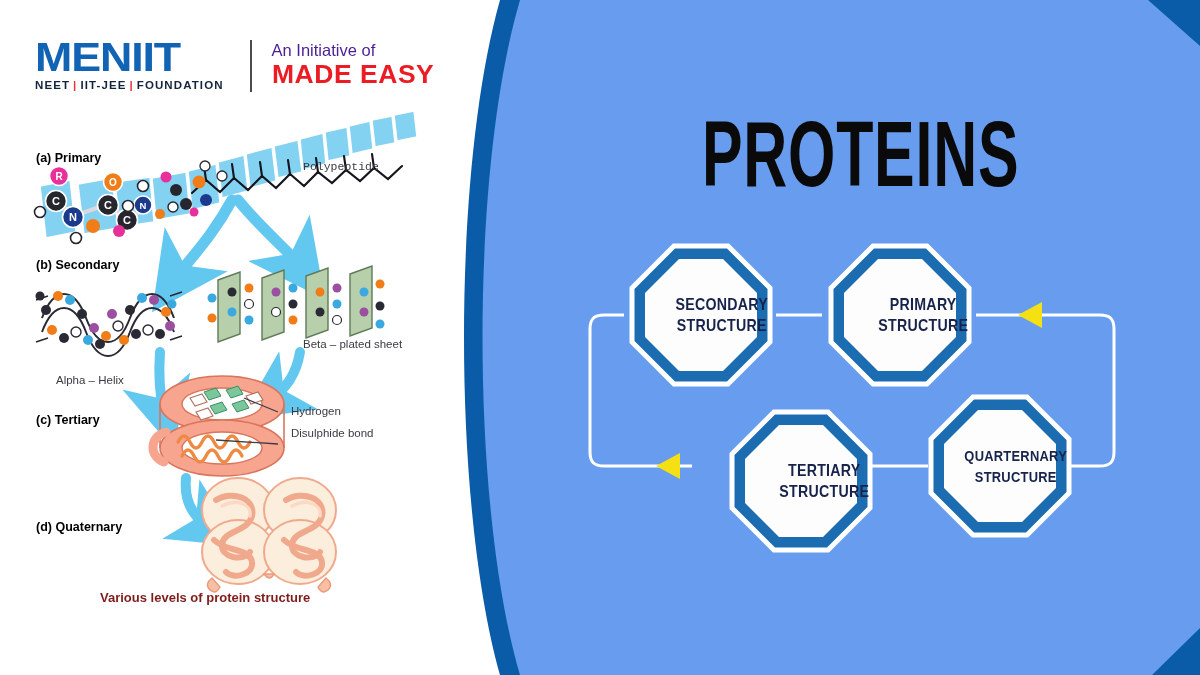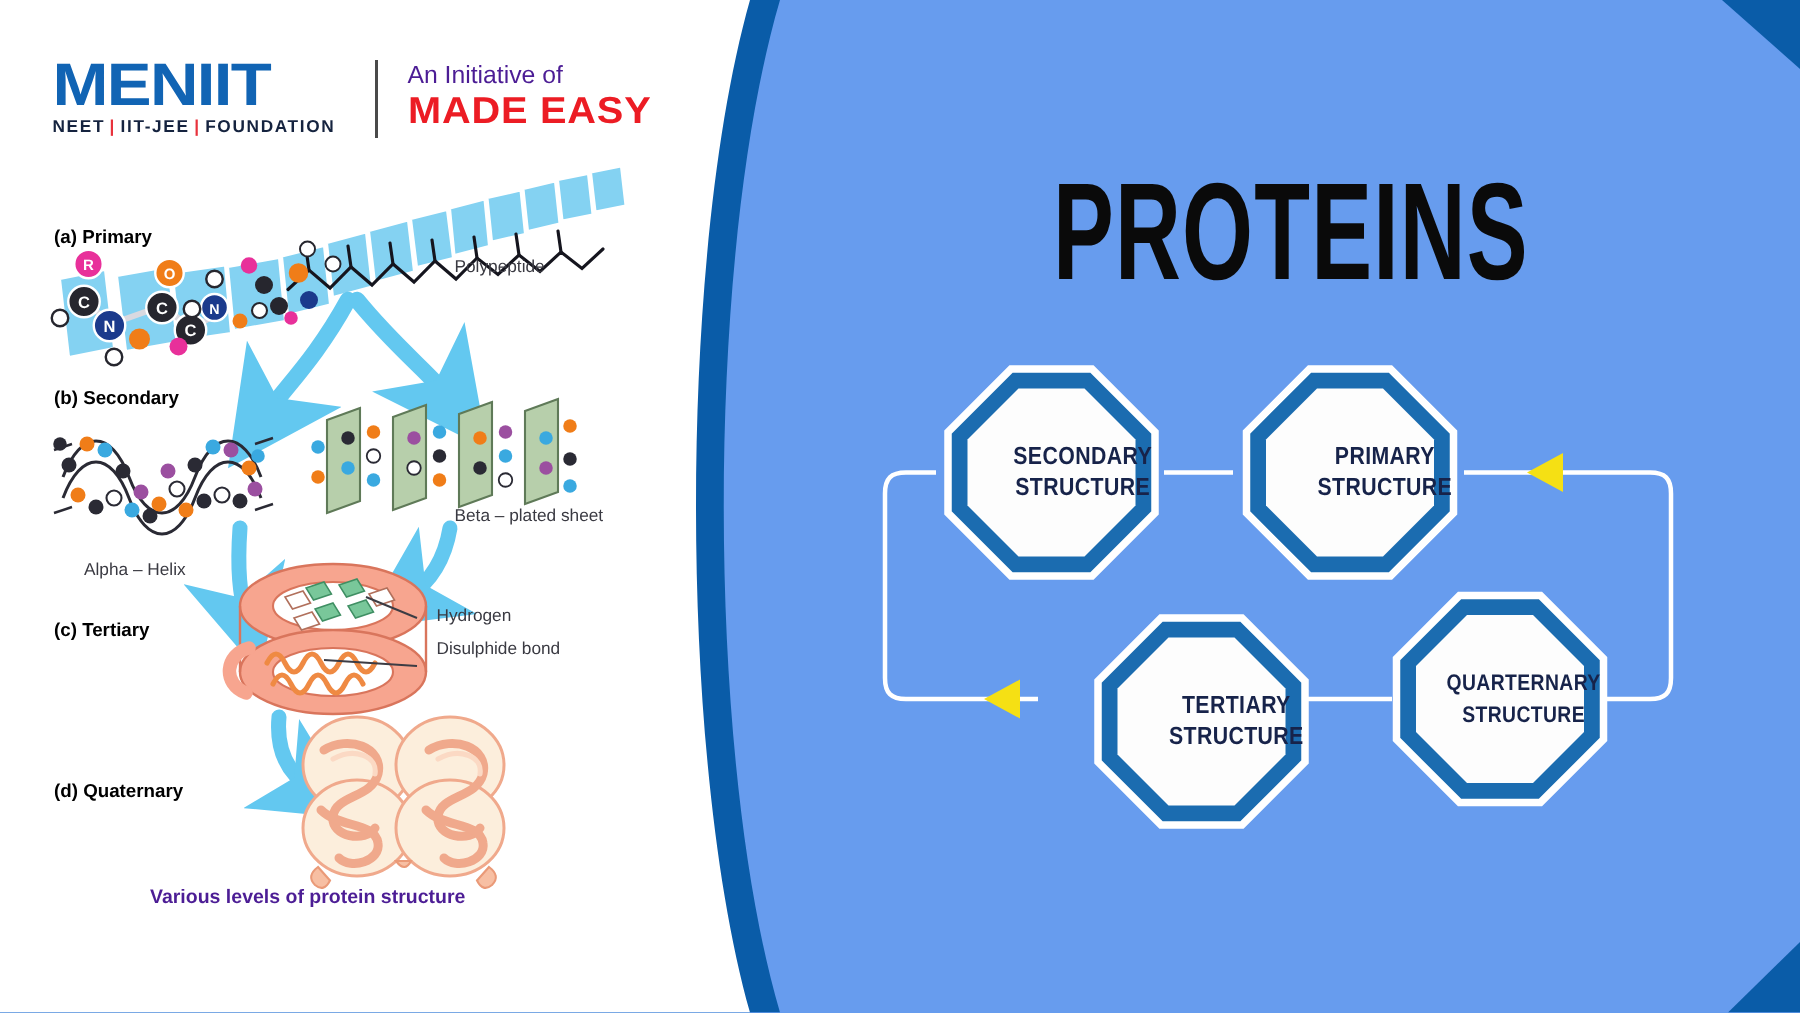--- a/index.html
+++ b/index.html
@@ -38,21 +38,21 @@
     font-weight:bold;font-size:25px;color:#ec1c24;
     letter-spacing:0.5px;line-height:28px;
     transform:scaleX(1.06);transform-origin:left center;
   }
 
   
   .lbl{position:absolute;color:#2b2b33;}
   .lbl-stage{font-weight:bold;font-size:12.5px;color:#000000;}
   .lbl-small{font-size:11.5px;color:#3a3a42;}
   .caption{
-    position:absolute;font-weight:bold;font-size:13px;color:#4c1d95;
+    position:absolute;font-weight:bold;font-size:13px;color:#7f1d1d;
   }
 
   
   .title{
     position:absolute;left:702px;top:108px;
     font-family:"Liberation Sans",sans-serif;
     font-weight:bold;font-size:78px;color:#0a0a0a;
     letter-spacing:1px;line-height:78px;
     transform:scaleX(.78) scaleY(1.18);transform-origin:left top;
     white-space:nowrap;
@@ -304,21 +304,21 @@
       </g>
       <g fill="#f7bfa3" stroke="#ea9a78" stroke-width="1.4">
         <path d="M212,578 q-8,6 -2,12 q6,5 10,-3 Z"></path>
         <path d="M326,578 q8,6 2,12 q-6,5 -10,-3 Z"></path>
         <path d="M264,574 q6,8 10,0 Z"></path>
       </g>
     </g>
   </svg>
 
   <div class="lbl lbl-stage" style="left:36px;top:151px;">(a) Primary</div>
-  <div class="lbl lbl-small" style="left:303px;top:172px;">Polypeptide</div>
+  <div class="lbl lbl-small" style="left:303px;top:160px;font-family:Liberation Mono, monospace;">Polypeptide</div>
 
   <div class="lbl lbl-stage" style="left:36px;top:258px;">(b) Secondary</div>
   <div class="lbl lbl-small" style="left:56px;top:338px;margin-top:36px;">Alpha – Helix</div>
   <div class="lbl lbl-small" style="left:303px;top:338px;">Beta – plated sheet</div>
 
   <div class="lbl lbl-stage" style="left:36px;top:413px;">(c) Tertiary</div>
   <div class="lbl lbl-small" style="left:291px;top:405px;">Hydrogen</div>
   <div class="lbl lbl-small" style="left:291px;top:427px;">Disulphide bond</div>
 
   <div class="lbl lbl-stage" style="left:36px;top:520px;">(d) Quaternary</div>

